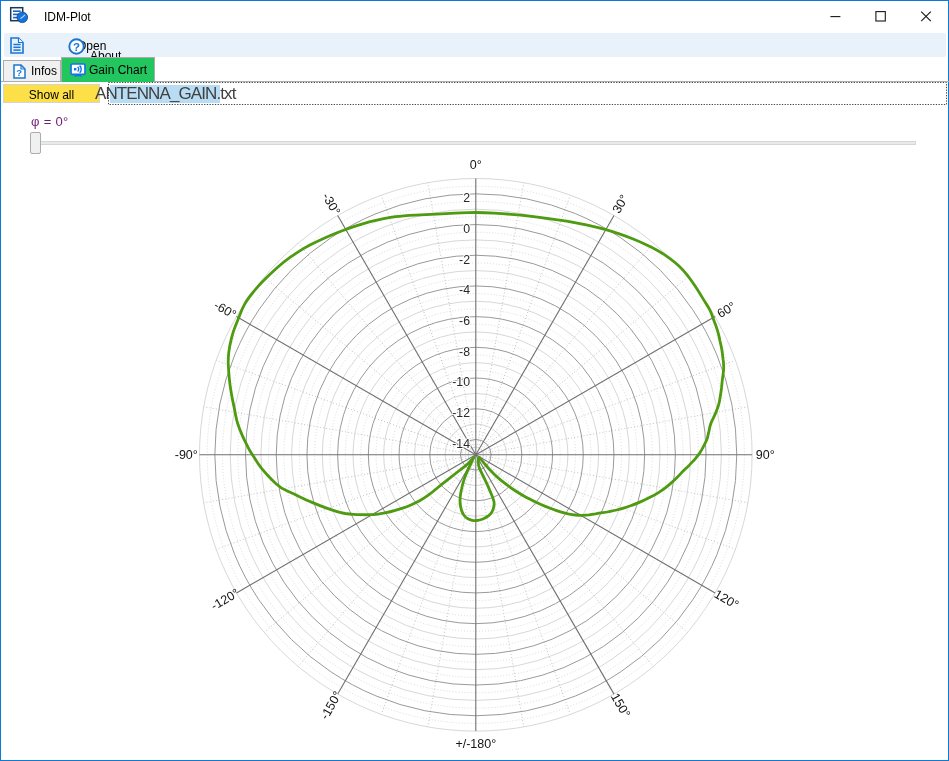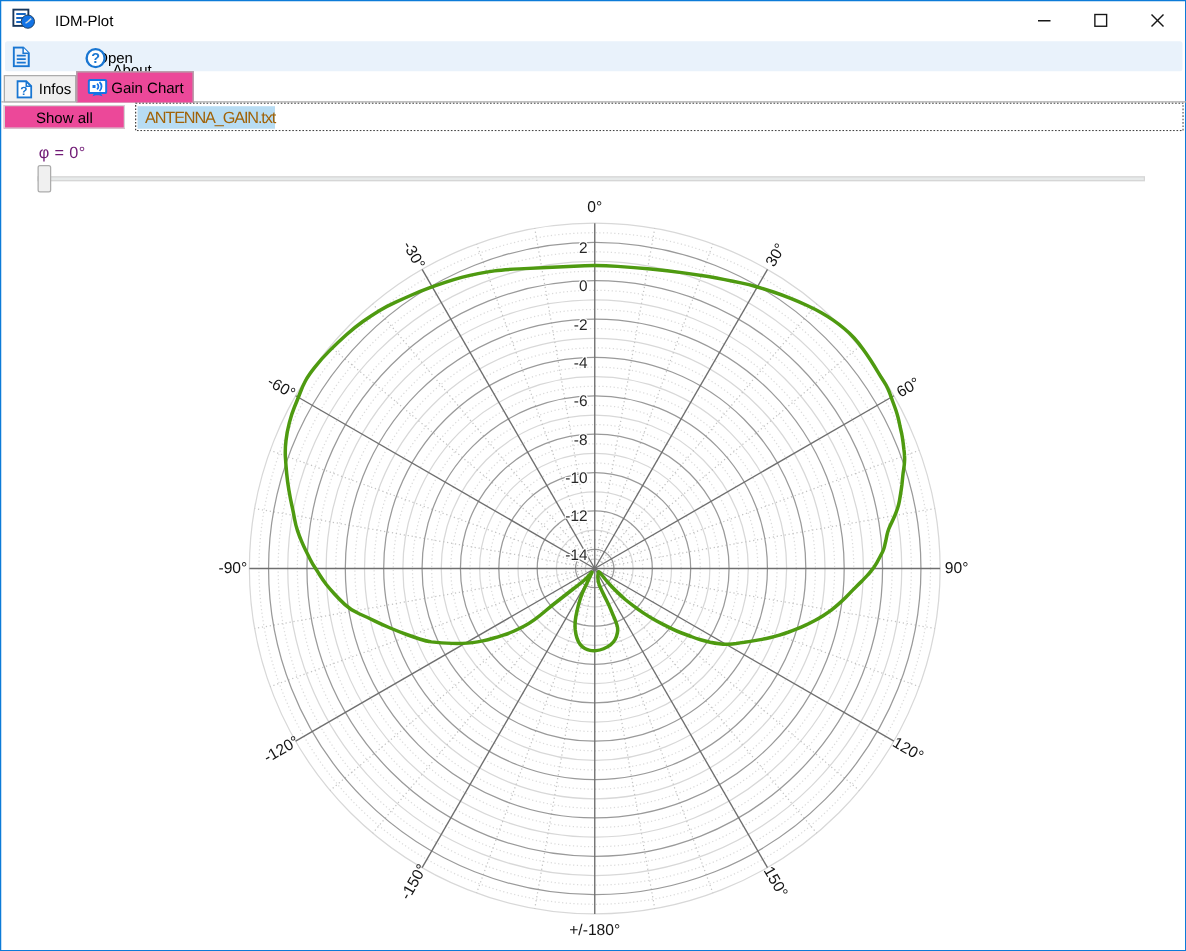--- a/index.html
+++ b/index.html
@@ -153,34 +153,34 @@
 
 <div style="position:absolute;left:0px;top:80px;width:949px;height:1px;background:#acacac;"></div>
 <div style="position:absolute;left:2px;top:59px;width:58px;height:22px;background:#f0f0f0;border:1px solid #acacac;">
 <svg width="13" height="15" viewBox="0 0 13 15" style="position:absolute;left:9;top:3;">
 <path d="M 1 1 L 8 1 L 12 5 L 12 14 L 1 14 Z" fill="#fff" stroke="#1976d2" stroke-width="1.5"></path>
 <path d="M 8 1 L 8 5 L 12 5" fill="none" stroke="#1976d2" stroke-width="1.2"></path>
 <text x="6.2" y="12" text-anchor="middle" font-size="9.5" font-weight="bold" fill="#1976d2" font-family="Liberation Sans,sans-serif">?</text>
 </svg>
 <div class="t12" style="position:absolute;left:27px;top:3px;">Infos</div>
 </div>
-<div style="position:absolute;left:60px;top:56px;width:94px;height:25px;background:#ec4899;border:1px solid #acacac;border-bottom:none;">
+<div style="position:absolute;left:60px;top:56px;width:94px;height:25px;background:#22c55e;border:1px solid #acacac;border-bottom:none;">
 <svg width="16" height="15" viewBox="0 0 16 15" style="position:absolute;left:8;top:5;">
 <rect x="1" y="1" width="14" height="10.4" rx="1.2" fill="#fff" stroke="#1673e6" stroke-width="1.7"></rect>
 <rect x="4" y="5" width="2.4" height="2.4" fill="#1673e6"></rect>
 <path d="M 7.6 3.9 A 2.9 2.9 0 0 1 7.6 8.5" fill="none" stroke="#1673e6" stroke-width="1.4"></path>
 <path d="M 9.6 2.6 A 4.8 4.8 0 0 1 9.6 9.8" fill="none" stroke="#1673e6" stroke-width="1.4"></path>
 <path d="M 5.4 11.4 L 4 14 L 6.5 13.2 L 9.5 13.2 L 12 14 L 10.6 11.4 Z" fill="#1673e6"></path>
 </svg>
 <div class="t12" style="position:absolute;left:27px;top:5px;">Gain Chart</div>
 </div>
 
-<div style="position:absolute;left:2px;top:83px;width:97px;height:19px;background:#ec4899;border:1px solid #d4d4d4;text-align:center;"><span class="t12" style="line-height:17px;">Show all</span></div>
+<div style="position:absolute;left:2px;top:83px;width:97px;height:19px;background:#fde047;border:1px solid #d4d4d4;text-align:center;"><span class="t12" style="line-height:17px;">Show all</span></div>
 <svg width="839" height="23" viewBox="0 0 839 23" style="position:absolute;left:107px;top:81px;">
       <rect x="0.5" y="0.5" width="838" height="22" fill="none" stroke="#454545" stroke-width="1" stroke-dasharray="1.3,1.4"></rect>
     </svg>
 <div style="position:absolute;left:109px;top:84px;width:110px;height:18px;background:#b7dcf3;"></div>
-<div style="position:absolute;left:115px;top:84px;font-size:13px;letter-spacing:-0.9px;line-height:18px;color:#a16207;">ANTENNA_GAIN.txt</div>
+<div style="position:absolute;left:94px;top:84px;font-size:17px;letter-spacing:-0.9px;line-height:18px;color:#404040;">ANTENNA_GAIN.txt</div>
 
 <div style="position:absolute;left:30px;top:113px;font-size:13px;letter-spacing:0.3px;color:#701a75;">φ = 0°</div>
 <div style="position:absolute;left:29px;top:140px;width:886px;height:4px;background:#e7eaea;border:1px solid #d6d6d6;"></div>
 <div style="position:absolute;left:29px;top:131px;width:11px;height:22px;background:#f0f0f0;border:1px solid #acacac;border-radius:2px;"></div>
 </div>
 
 </body></html>

